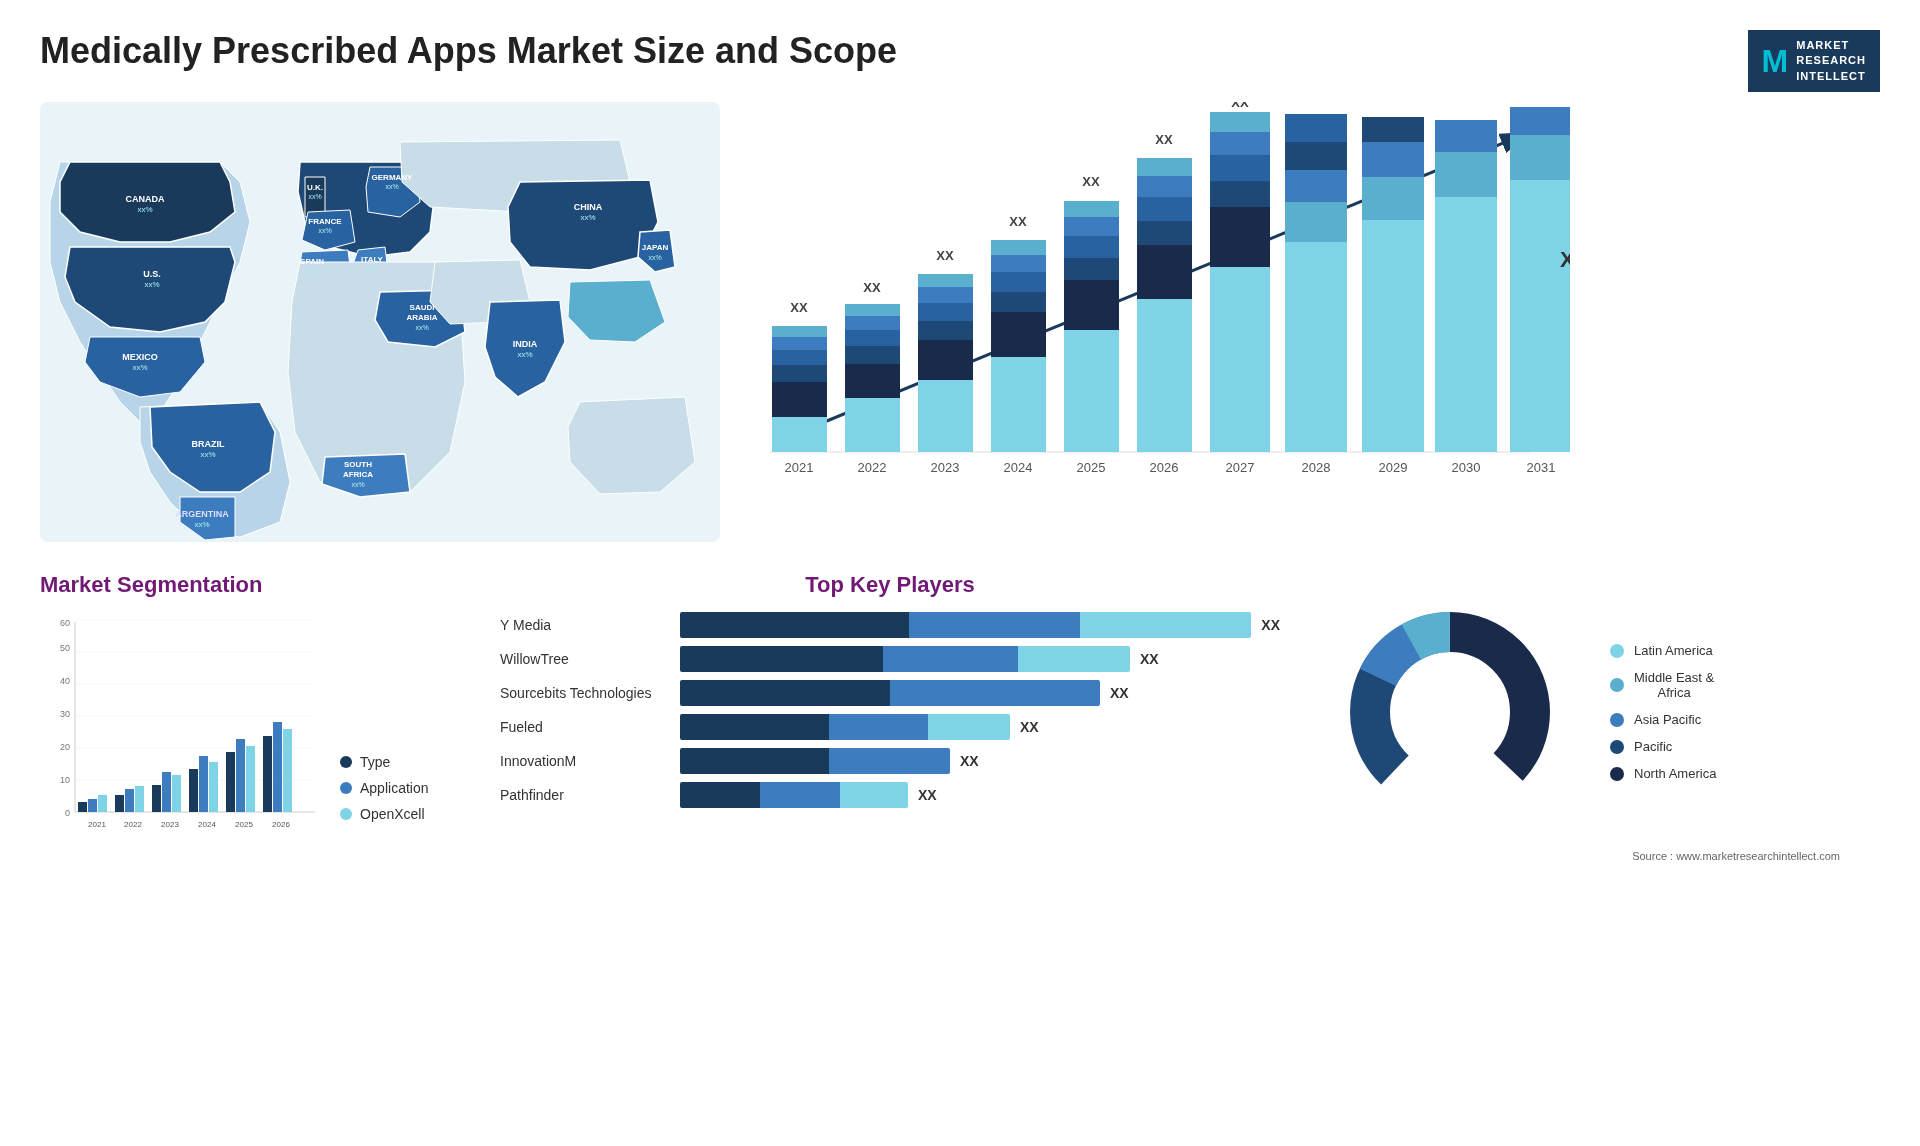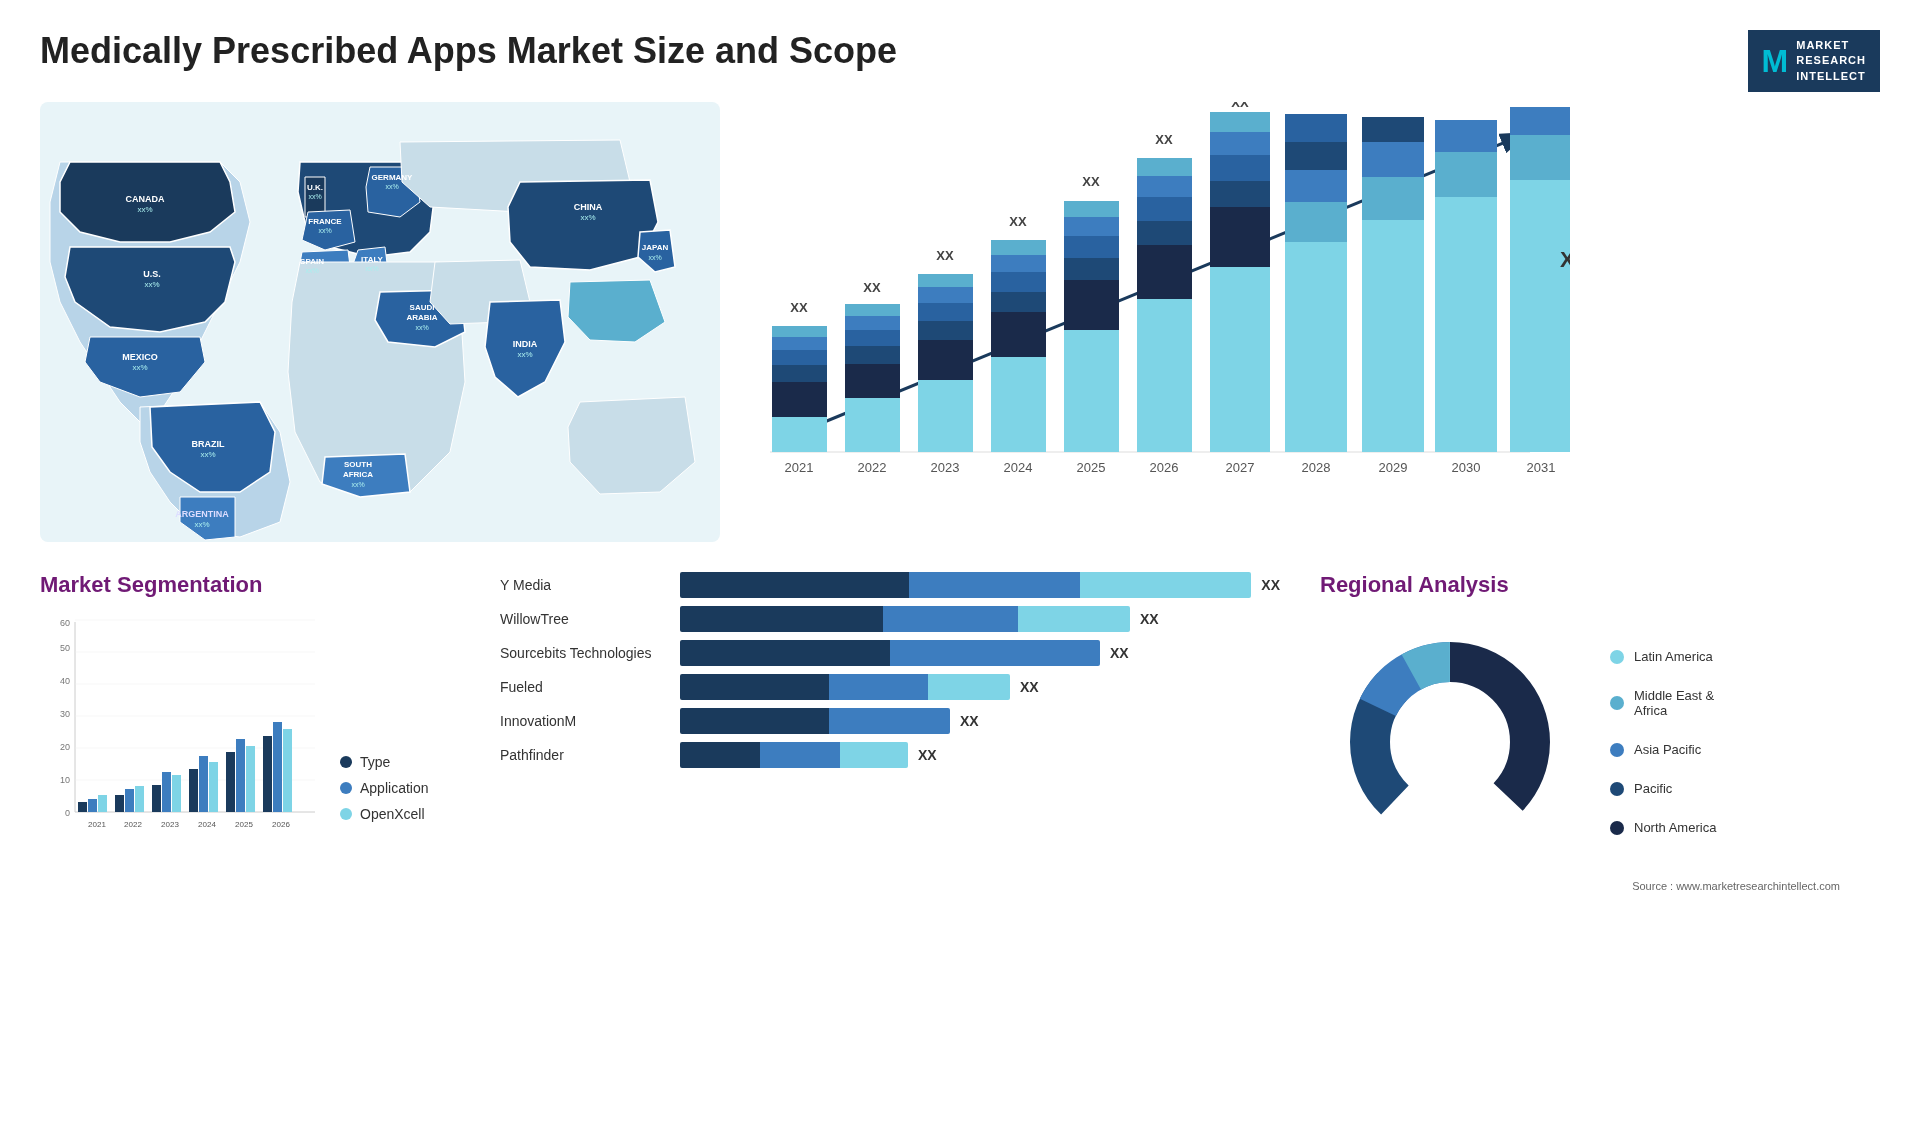--- a/index.html
+++ b/index.html
@@ -159,21 +159,22 @@
       margin-top: 10px;
     }
     .donut-svg {
       width: 260px;
       height: 260px;
       flex-shrink: 0;
     }
     .regional-legend {
       display: flex;
       flex-direction: column;
-      gap: 24px;
+      gap: 12px;
+      text-align: center;
     }
     .regional-legend-item {
       display: flex;
       align-items: center;
       gap: 10px;
       font-size: 13px;
       color: #333;
     }
     .regional-dot {
       width: 14px;
@@ -501,20 +502,21 @@
           </div>
           <div class="legend-item">
             <div class="legend-dot" style="background:#7ed4e6;"></div>
             <span>OpenXcell</span>
           </div>
         </div>
       </div>
     </div>
 
     <div class="players-section">
+      <h2 class="section-title" style="text-align:center;">Top Key Players</h2>
 
 
       <div class="player-row">
         <div class="player-name">Y Media</div>
         <div style="display:flex;align-items:center;flex:1;">
           <div style="flex:1;height:26px;display:flex;border-radius:2px;overflow:hidden;">
             <div style="width:40%;background:#1a3a5c;"></div>
             <div style="width:30%;background:#3d7dbf;"></div>
             <div style="width:30%;background:#7ed4e6;"></div>
           </div>
@@ -575,21 +577,20 @@
             <div style="width:35%;background:#1a3a5c;"></div>
             <div style="width:35%;background:#3d7dbf;"></div>
             <div style="width:30%;background:#7ed4e6;"></div>
           </div>
           <span class="player-val" style="margin-left:10px;font-weight:700;">XX</span>
         </div>
       </div>
     </div>
 
     <div class="regional-section">
-      <h2 class="section-title">Regional Analysis</h2>
       <div class="donut-area">
 
         <svg class="donut-svg" viewBox="0 0 260 260">
 
           <circle cx="130" cy="130" r="80" fill="none" stroke="#1a2a4a" stroke-width="40" stroke-dasharray="185.98 502.65" stroke-dashoffset="0" transform="rotate(-90 130 130)"></circle>
 
           <circle cx="130" cy="130" r="80" fill="none" stroke="#1e4976" stroke-width="40" stroke-dasharray="125.66 502.65" stroke-dashoffset="316.67" transform="rotate(-90 130 130)"></circle>
 
           <circle cx="130" cy="130" r="80" fill="none" stroke="#3d7dbf" stroke-width="40" stroke-dasharray="100.53 502.65" stroke-dashoffset="191.01" transform="rotate(-90 130 130)"></circle>
 

